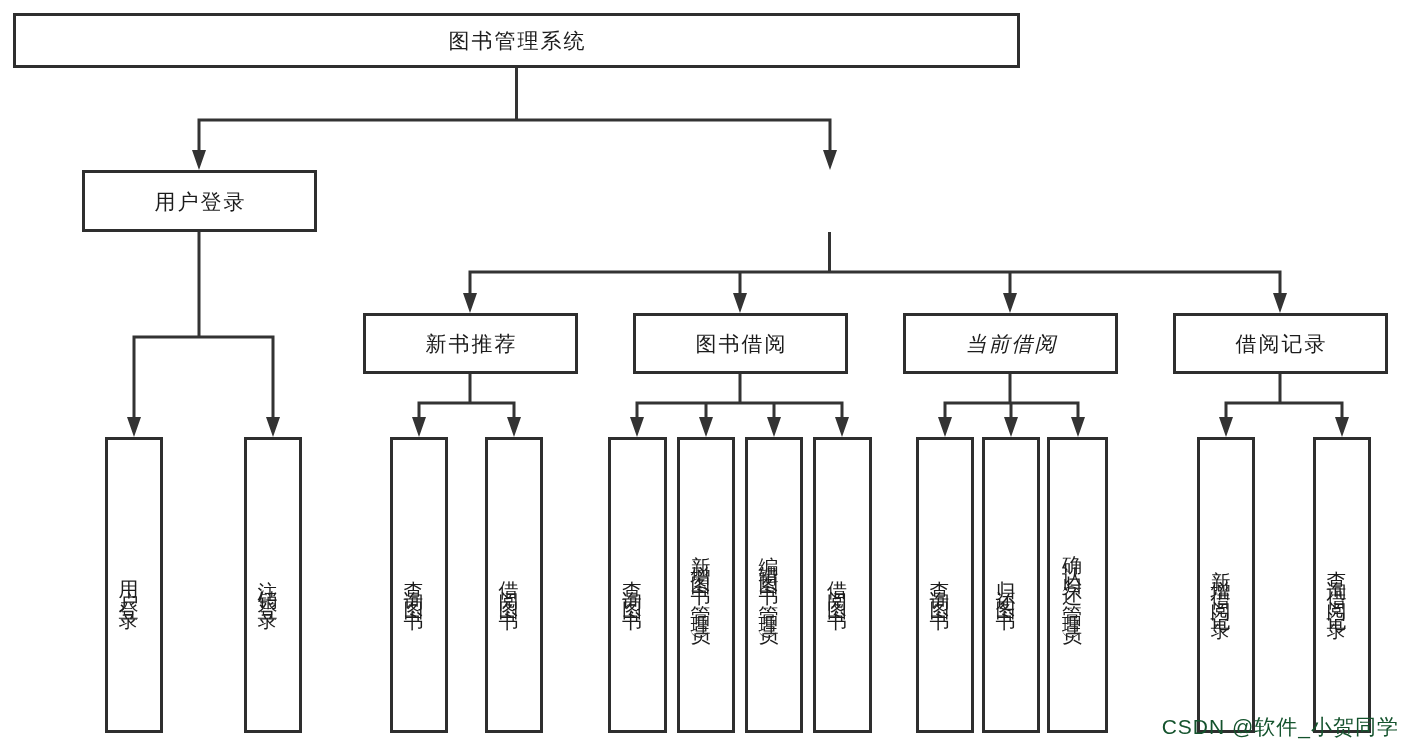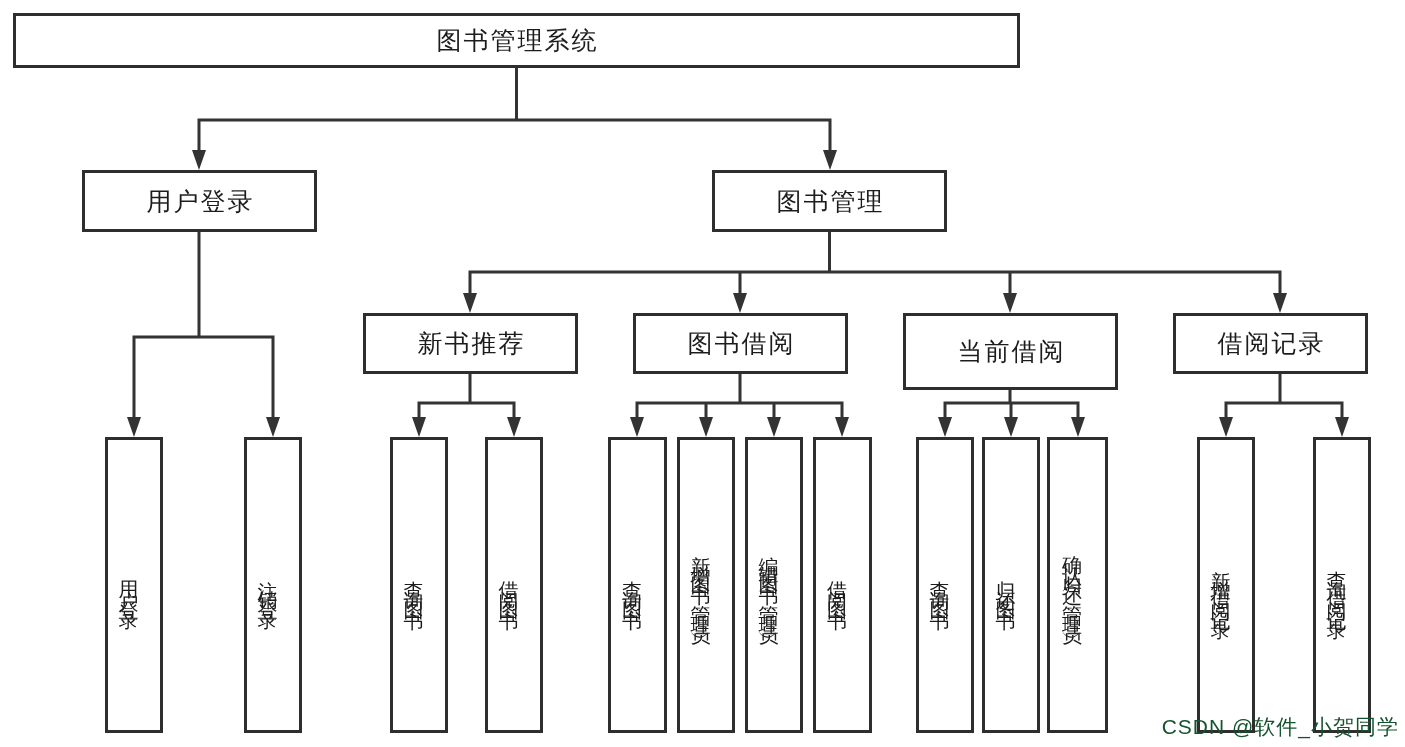--- a/index.html
+++ b/index.html
@@ -26,21 +26,21 @@
     box-sizing: border-box;
     border: 3px solid #2e2e2e;
     background: #ffffff;
     display: flex;
     align-items: center;
     justify-content: center;
     z-index: 2;
     color: #1c1c1c;
   }
   .hlabel {
-    font-size: 25px;
+    font-size: 21px;
     letter-spacing: 2px;
     white-space: nowrap;
     line-height: 1;
     padding-left: 2px; 
   }
   .vtext {
     writing-mode: vertical-rl;
     text-orientation: mixed;
     font-size: 20px;
     letter-spacing: 10px;
@@ -111,34 +111,31 @@
     "></path>
   </svg>
 
   <div class="box" style="left:13px; top:13px; width:1007px; height:55px;">
     <span class="hlabel">图书管理系统</span>
   </div>
 
   <div class="box" style="left:82px; top:170px; width:235px; height:62px;">
     <span class="hlabel">用户登录</span>
   </div>
-  <div class="box" style="left:712px; top:170px; width:235px; height:62px;">
-    <span class="hlabel">图书管理</span>
-  </div>
 
   <div class="box" style="left:363px; top:313px; width:215px; height:61px;">
     <span class="hlabel">新书推荐</span>
   </div>
   <div class="box" style="left:633px; top:313px; width:215px; height:61px;text-align:right;">
     <span class="hlabel">图书借阅</span>
   </div>
-  <div class="box" style="left:903px; top:313px; width:215px; height:77px;">
+  <div class="box" style="left:903px; top:313px; width:215px; height:61px;font-style:italic;">
     <span class="hlabel">当前借阅</span>
   </div>
-  <div class="box" style="left:1173px; top:313px; width:195px; height:61px;font-family:Liberation Serif, serif;">
+  <div class="box" style="left:1173px; top:313px; width:215px; height:61px;">
     <span class="hlabel">借阅记录</span>
   </div>
 
   <div class="box" style="left:105px; top:437px; width:58px; height:296px;">
     <span class="vtext">用户登录</span>
   </div>
   <div class="box" style="left:244px; top:437px; width:58px; height:296px;">
     <span class="vtext">注销登录</span>
   </div>
 

